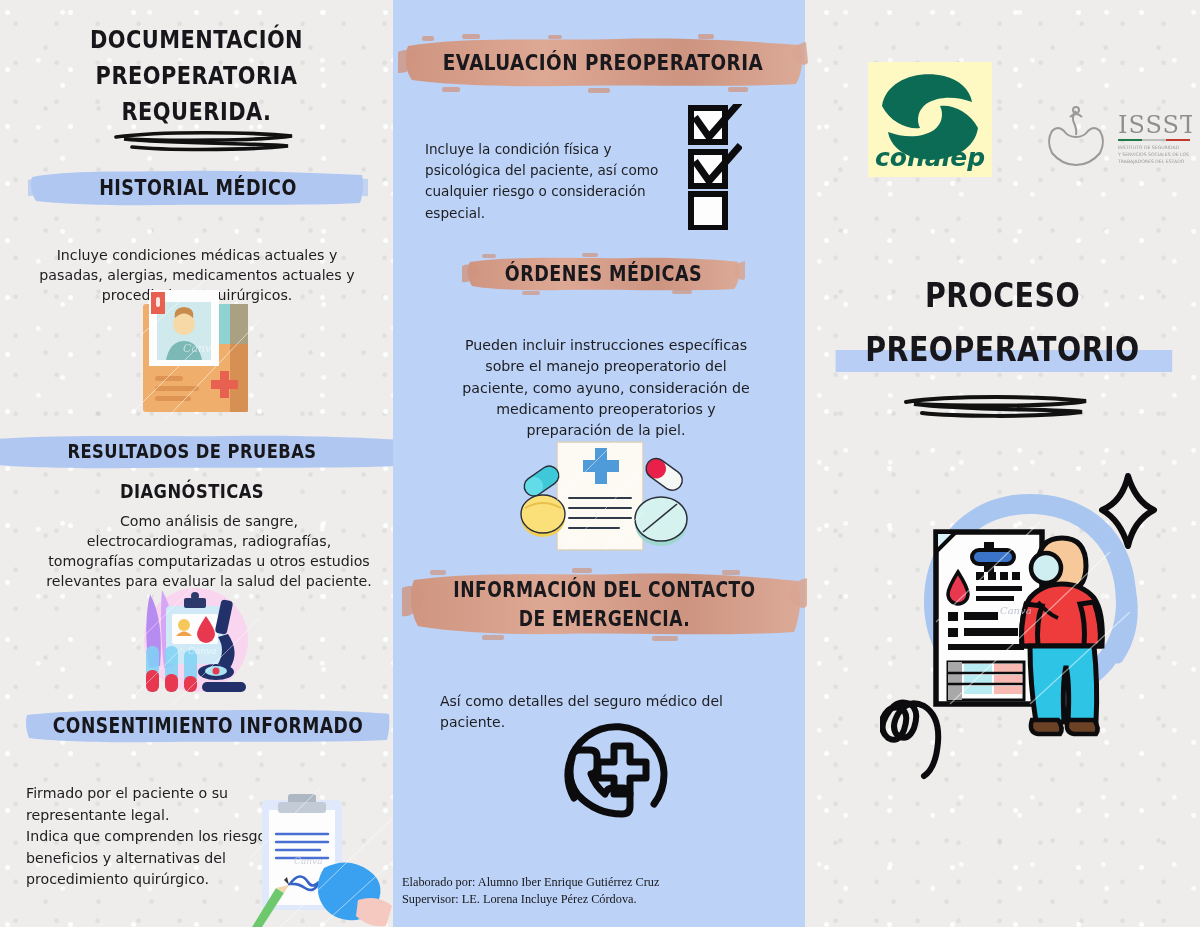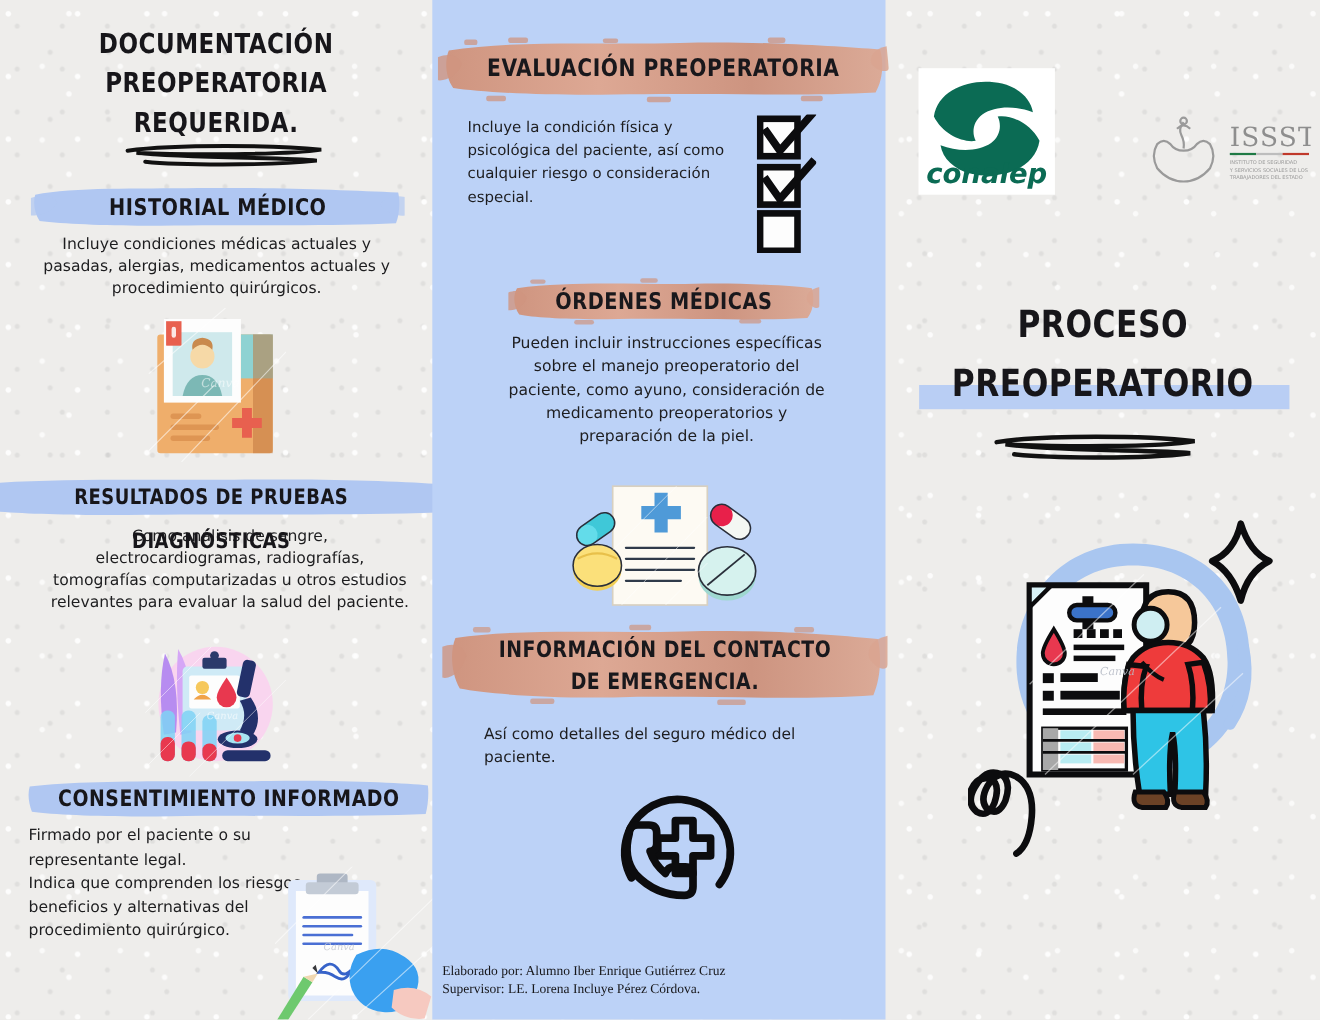--- a/index.html
+++ b/index.html
@@ -38,20 +38,21 @@
     color:#17161a;
     text-transform:uppercase;
     font-stretch:condensed;
     transform:scaleX(.93);
     transform-origin:center;
   }
   .body-text{
     font-family:"DejaVu Sans", sans-serif;
     color:#1d1d1f;
     line-height:1.42;
+    margin-top:33px;
   }
 
   
   .doc-title{
     position:absolute;left:0;top:22px;width:393px;
     text-align:center;
   }
   .doc-title .ln{
     display:block;font-size:25px;line-height:36px;
   }
@@ -130,22 +131,22 @@
   .ill-phone{position:absolute;left:558px;top:712px;width:120px;height:120px;}
 
   .credits{
     position:absolute;left:402px;top:874px;width:390px;
     font-size:12.3px;line-height:16.5px;color:#17171a;
     font-family:Liberation Serif, serif;
   }
 
   
   .logo-conalep{
-    position:absolute;left:835px;top:62px;width:124px;height:115px;
-    background:#ffffff;
+    position:absolute;left:868px;top:62px;width:124px;height:115px;
+    background:#fef9c3;
   }
   .logo-issste{position:absolute;left:1040px;top:105px;width:152px;height:66px;}
 
   .right-title{
     position:absolute;left:805px;top:268px;width:395px;text-align:center;
   }
   .right-title .hl{
     position:absolute;left:18px;top:82px;width:362px;height:22px;
     background:#b9cef4;z-index:1;
   }

